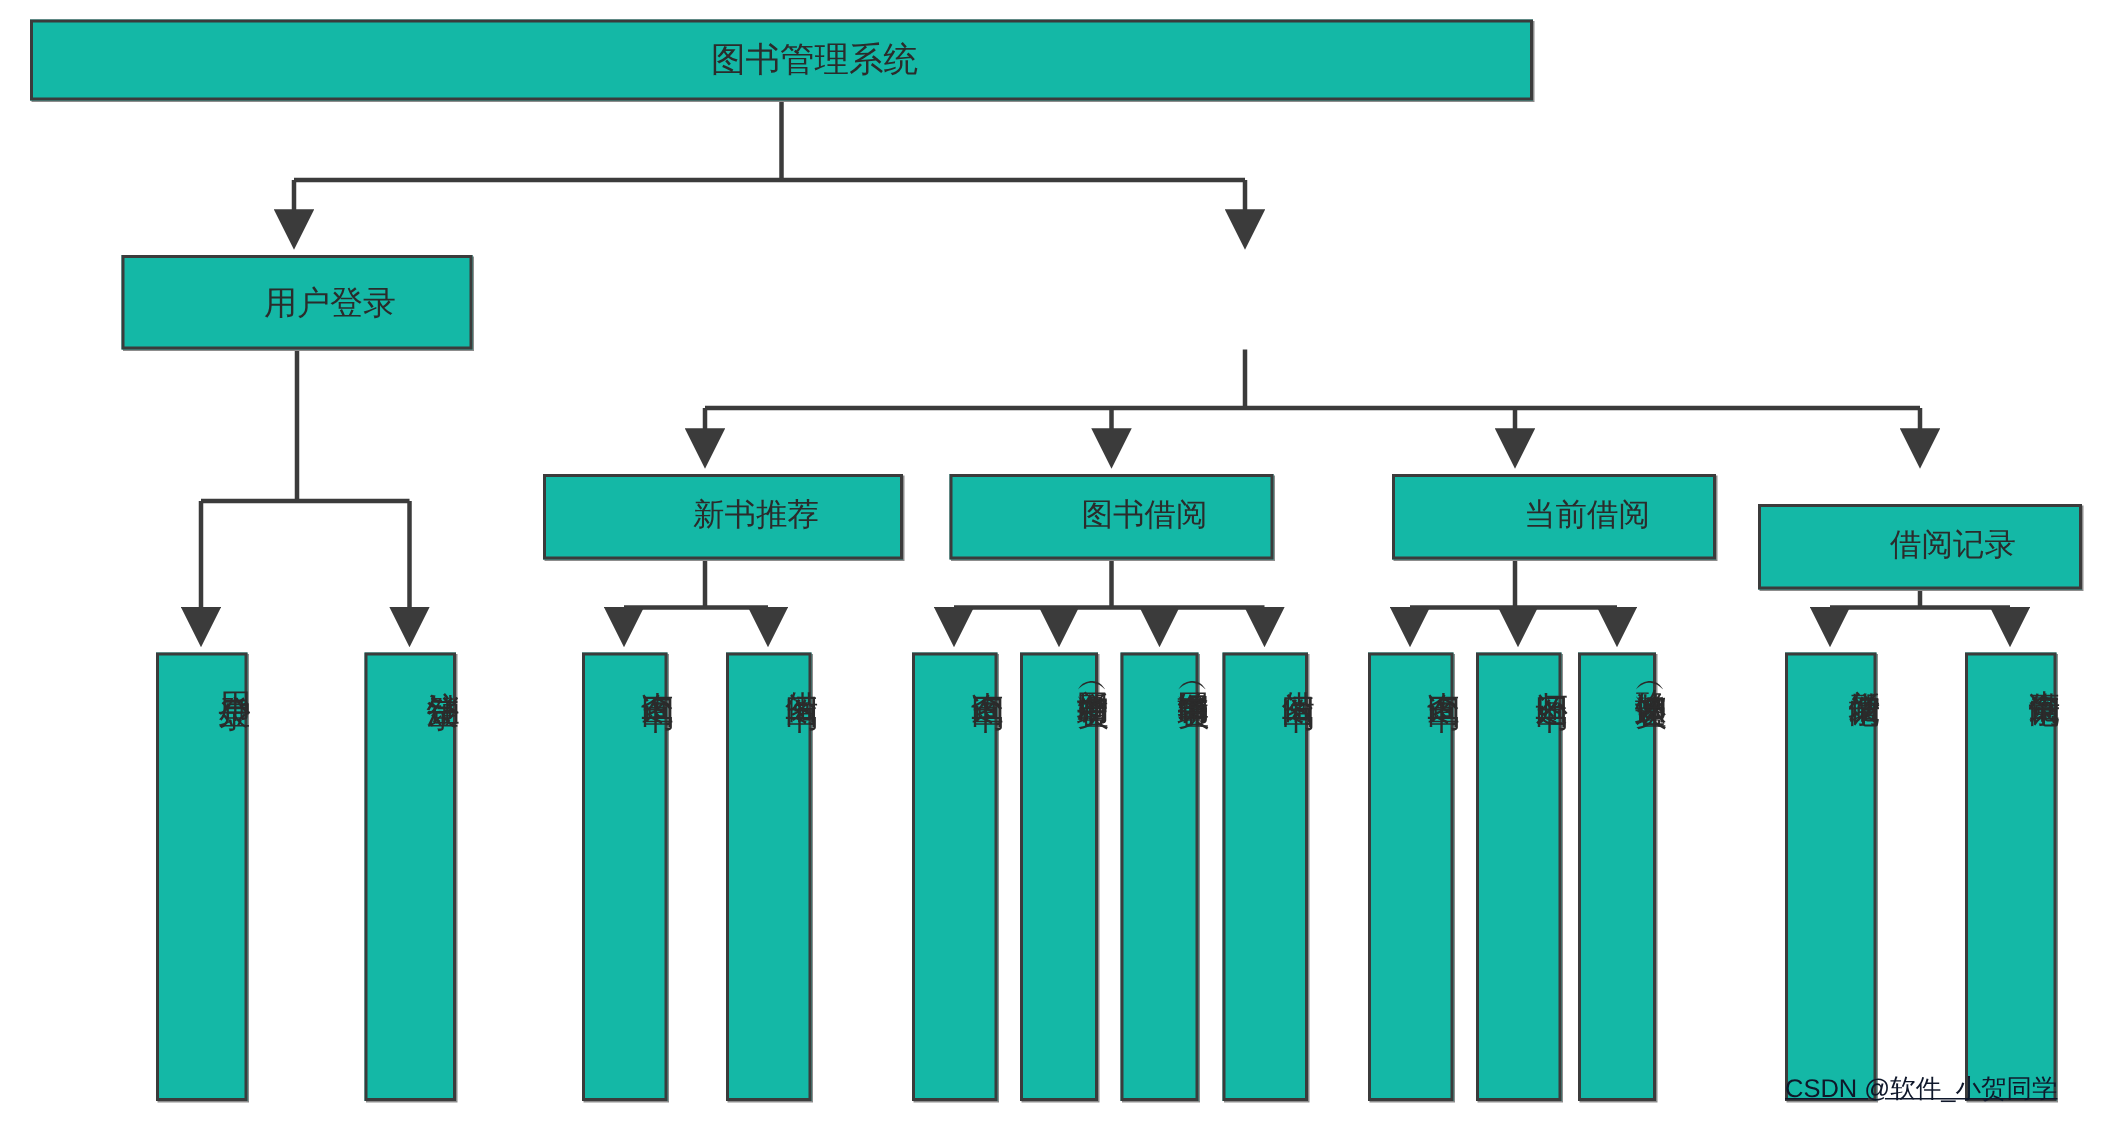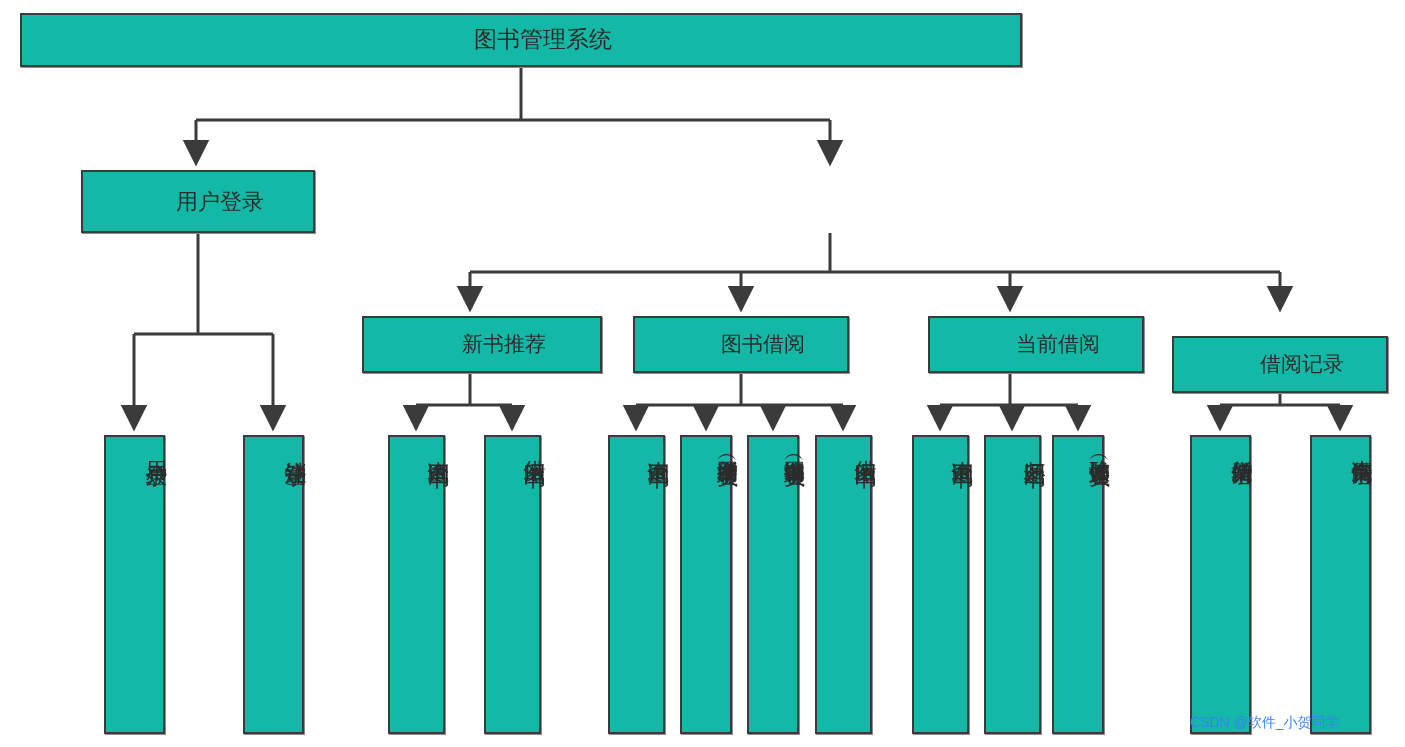--- a/index.html
+++ b/index.html
@@ -66,24 +66,25 @@
     letter-spacing: 2px;
     line-height: 1;
     white-space: pre;
   }
   .node.leaf.tall-text .node-label { font-size: 21px; letter-spacing: 1px; }
 
   
   #watermark {
     position: absolute;
     z-index: 3;
-    color: #3b82f6;
-    font-size: 14px;
+    color: #0f172a;
+    font-size: 17px;
     white-space: nowrap;
     pointer-events: none;
+    text-decoration: underline;
   }
 </style>
 </head>
 <body>
 
 <div id="diagram-canvas">
 
   <svg id="connector-layer" viewBox="0 0 1405 747" width="1405" height="747" xmlns="http://www.w3.org/2000/svg">
     <defs>
       <marker id="arrow" viewBox="0 0 12 12" refX="10" refY="6" markerWidth="9" markerHeight="9" orient="auto-start-reverse">

